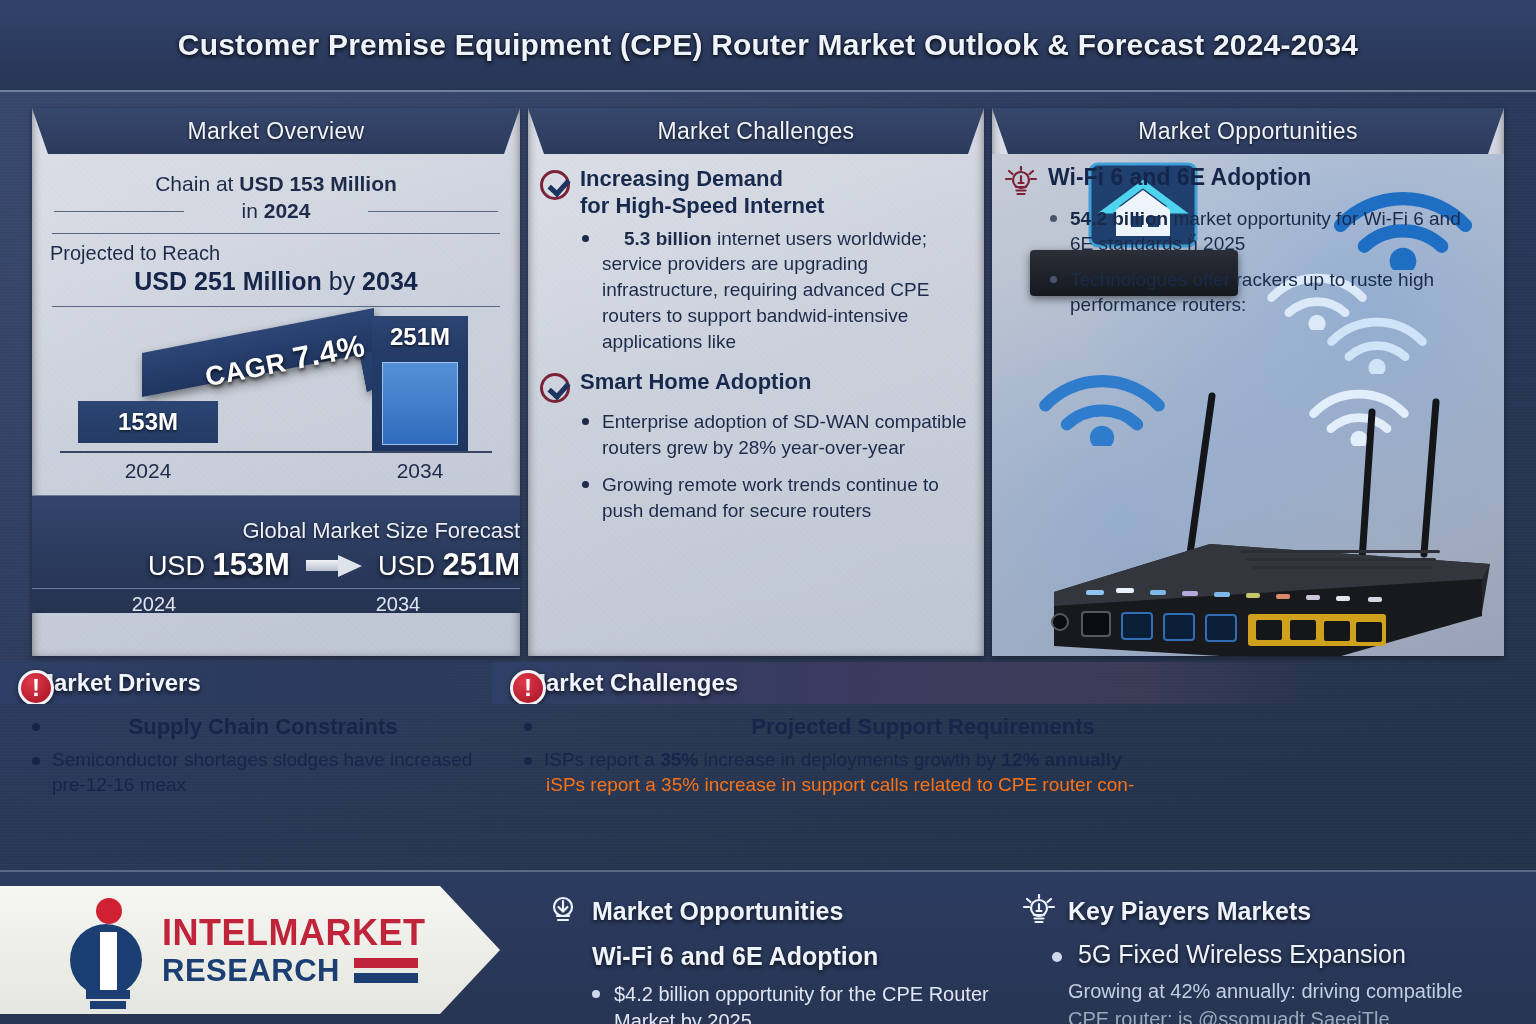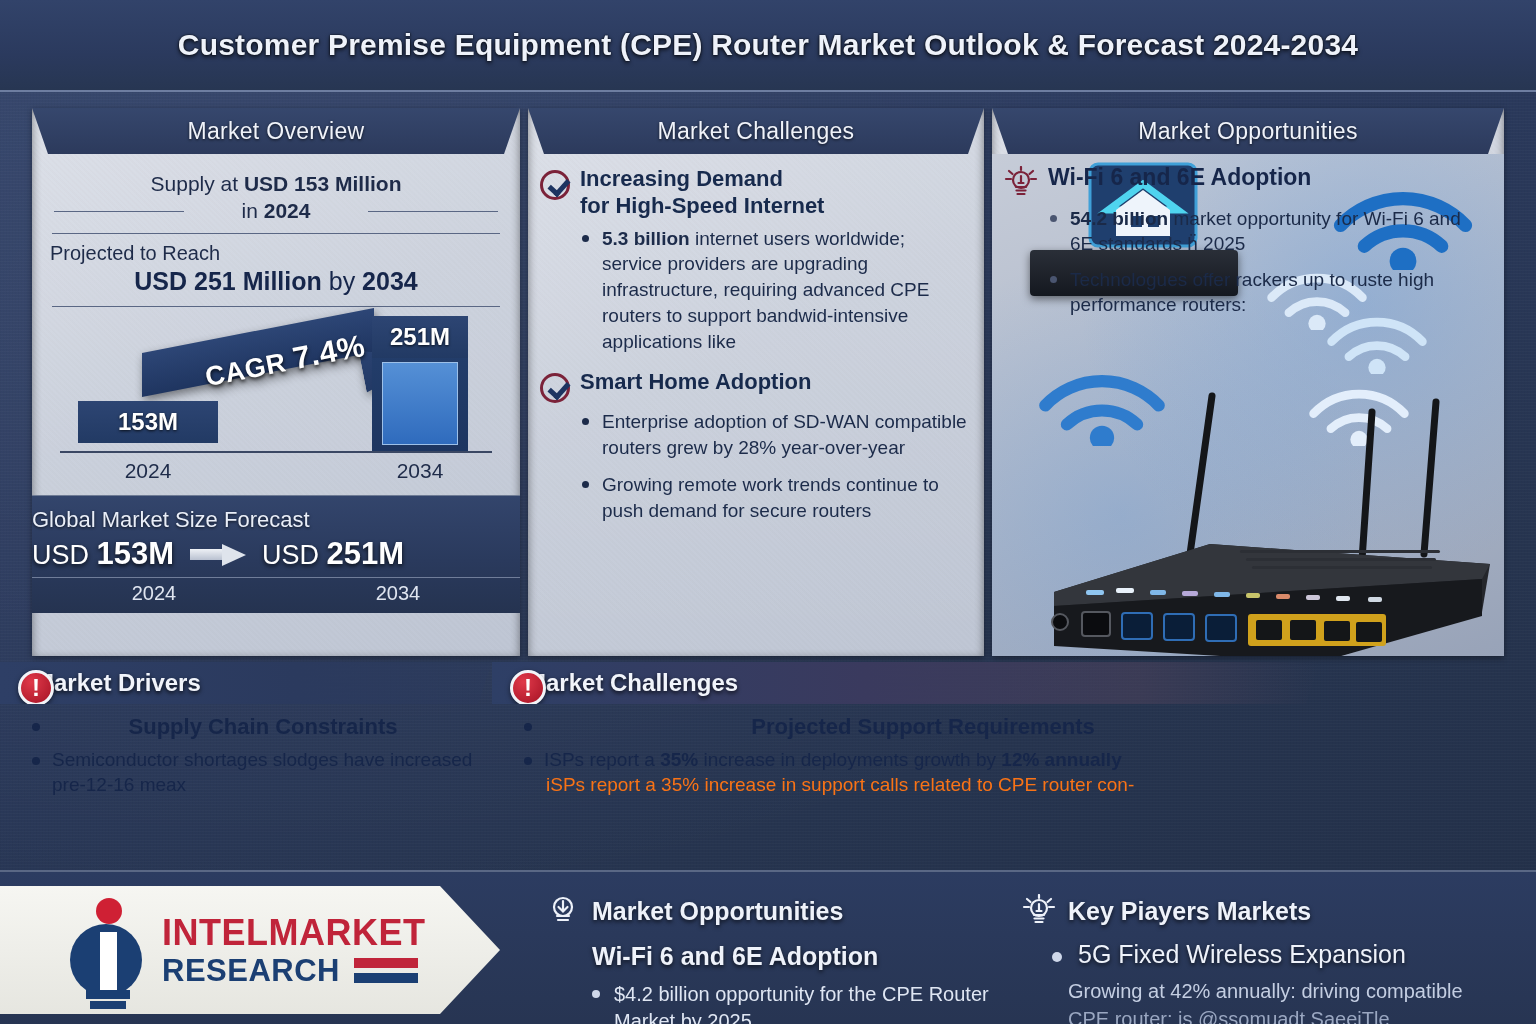--- a/index.html
+++ b/index.html
@@ -129,22 +129,22 @@
     text-shadow:0 2px 4px rgba(0,0,0,.8);
     text-align:center;
   }
   .cagr .lbl .pct{ font-size:31px; }
 
   
   .forecast{
     margin:8px 0 0; height:118px;
     background:linear-gradient(180deg,#33456c 0%,#2a3a5d 55%,#253350 100%);
     border-top:1px solid rgba(200,210,230,.45);
-    display:flex; flex-direction:column; align-items:flex-start; justify-content:flex-start;
-    padding-top:11px;
+    display:flex; flex-direction:column; align-items:flex-end; justify-content:flex-start;
+    padding-top:22px;
   }
   .forecast .f-title{ font-size:22px; color:#e9eef8; text-shadow:0 1px 3px rgba(0,0,0,.7); }
   .forecast .f-row{
     display:flex; align-items:center; gap:16px; margin-top:3px;
     font-size:27px; color:#fff; text-shadow:0 2px 4px rgba(0,0,0,.8);
   }
   .forecast .f-row b{ font-weight:bold; font-size:31px; }
   .f-arrow{ width:56px; height:20px; position:relative; }
   .f-arrow:before{ content:""; position:absolute; left:0; top:5px; width:34px; height:11px;
     background:linear-gradient(180deg,#eef1f6,#b9c1d0); }
@@ -174,21 +174,21 @@
   .ch-head{ font-size:22px; font-weight:bold; color:#172a4d; line-height:1.22; }
   .ch-bullets{ list-style:none; margin:4px 0 0 42px; }
   .ch-bullets li{
     position:relative; padding-left:20px; margin-bottom:12px;
     font-size:19px; color:#1c2b4a; line-height:1.36;
   }
   .ch-bullets li:before{
     content:""; position:absolute; left:0; top:9px; width:7px; height:7px;
     border-radius:50%; background:#1c2b4a;
   }
-  .ch-bullets b{ font-weight:bold; }
+  .ch-bullets b{ font-weight:bold;margin-left:22px; }
 
   
   #opportunities{ position:absolute; left:992px; top:108px; width:512px; height:548px; overflow:hidden; }
   .op-art{
     position:absolute; left:0; top:46px; right:0; bottom:0;
     background:
       radial-gradient(circle at 72% 30%, rgba(90,150,220,.35), transparent 55%),
       radial-gradient(circle at 25% 72%, rgba(90,150,220,.25), transparent 50%),
       linear-gradient(160deg,#c6ccd8,#aab4c6 60%,#98a3b8);
   }
@@ -303,21 +303,21 @@
 <div class="title-bar">
   <h1>Customer Premise Equipment (CPE) Router Market Outlook &amp; Forecast 2024-2034</h1>
 </div>
 
 <div class="paper" id="overview">
   <div class="ribbon">
     <span>Market Overview</span>
   </div>
   <div class="ov-body">
     <div class="ov-line1">
-      <span>Supply at </span><b>USD 153 Million</b>
+      <span>Chain at </span><b>USD 153 Million</b>
     </div>
     <div class="ov-in2024">
       <span>in </span><b>2024</b>
     </div>
     <div class="hr"></div>
     <div class="ov-line3">Projected to Reach</div>
     <div class="ov-line4">
       <b>USD 251 Million</b><span> by </span><b>2034</b>
     </div>
     <div class="hr"></div>

